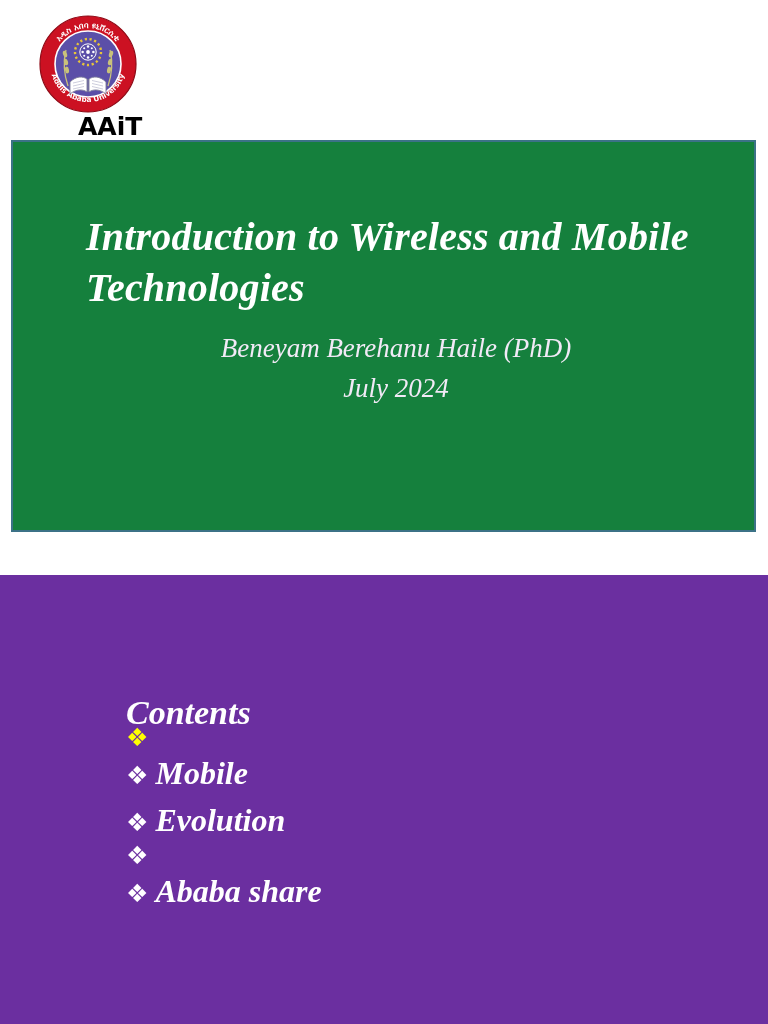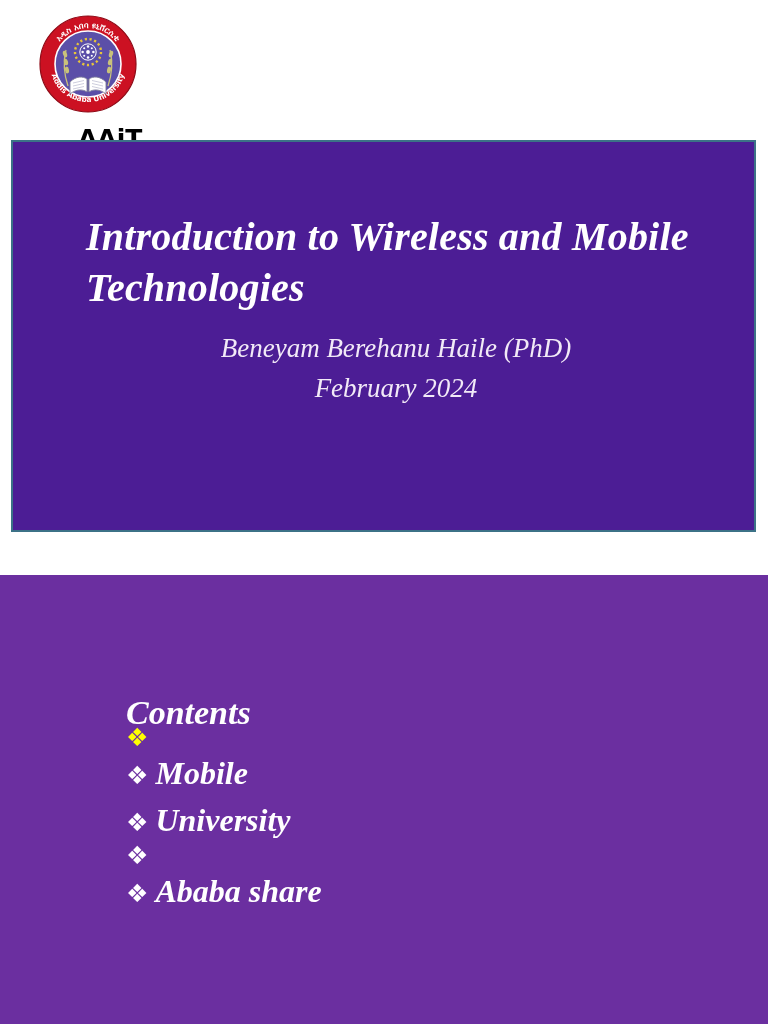--- a/index.html
+++ b/index.html
@@ -45,31 +45,30 @@
     position: absolute;
     left: 45px;
     top: 104px;
     font-family: "DejaVu Sans", sans-serif;
     font-weight: bold;
     font-size: 25px;
     letter-spacing: 0px;
     color: #000000;
     line-height: 1;
     white-space: nowrap;
-    margin-top: 12px;
   }
 
   
   .title-panel {
     position: absolute;
     left: 11px;
     top: 140px;
     width: 745px;
     height: 392px;
-    background: #4c1d95;
+    background: #15803d;
     border: 2px solid #3C7287;
     box-sizing: border-box;
   }
   .title-heading {
     position: absolute;
     left: 73px;
     top: 42px;
     width: 620px;
     color: #FFFFFF;
     font-family: "Liberation Serif", serif;
@@ -218,21 +217,21 @@
     </svg>
 
     <div class="aait-text">AAiT</div>
   </div>
 
   <div class="title-panel">
     <h1 class="title-heading">Introduction to Wireless and Mobile Technologies</h1>
 
     <div class="title-subheading">
       <span class="sub-line">Beneyam Berehanu Haile (PhD)</span>
-      <span class="sub-line">February 2024</span>
+      <span class="sub-line">July 2024</span>
     </div>
   </div>
 
 </section>
 
 <section id="slide-contents">
 
   <h2 class="contents-heading">Contents</h2>
 
   <ul class="contents-list">
@@ -241,21 +240,21 @@
       <span class="bullet-glyph">❖</span>
     </li>
 
     <li>
       <span class="bullet-glyph">❖</span>
       <span>Mobile</span>
     </li>
 
     <li>
       <span class="bullet-glyph">❖</span>
-      <span>University</span>
+      <span>Evolution</span>
     </li>
 
     <li>
       <span class="bullet-glyph">❖</span>
     </li>
 
     <li>
       <span class="bullet-glyph">❖</span>
       <span>Ababa share</span>
     </li>

